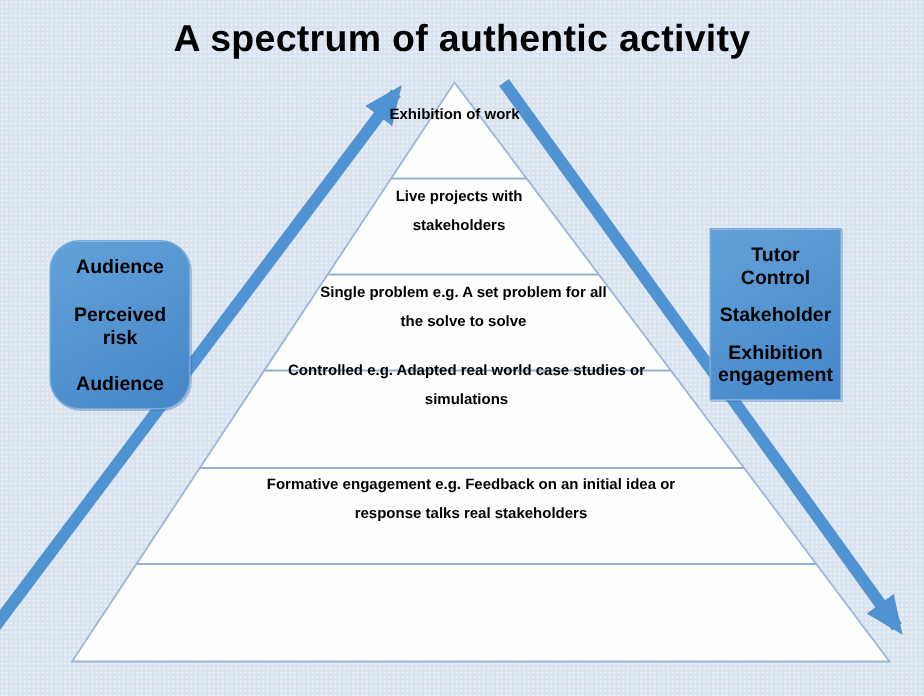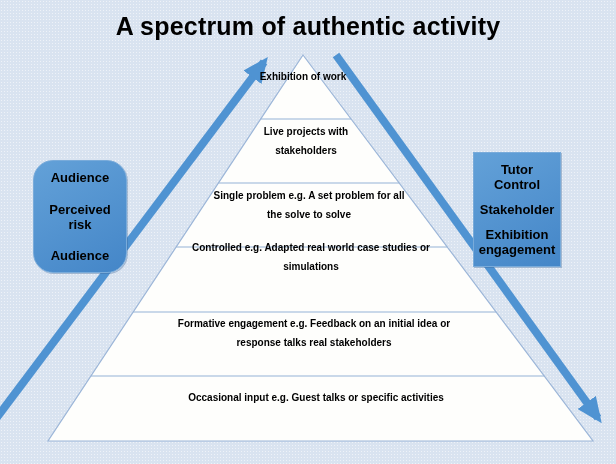--- a/index.html
+++ b/index.html
@@ -56,21 +56,20 @@
 
     <line x1="-14" y1="432" x2="264" y2="62" stroke="#4f93d2" stroke-width="8" marker-end="url(#arrowhead)"></line>
     <line x1="336" y1="55" x2="598" y2="418" stroke="#4f93d2" stroke-width="8" marker-end="url(#arrowhead)"></line>
   </svg>
 
   <div class="lvl" style="top:67px;left:303px;width:92px;">Exhibition of work</div>
   <div class="lvl" style="top:122px;left:306px;width:120px;">Live projects with stakeholders</div>
   <div class="lvl" style="top:186px;left:309px;width:198px;">Single problem e.g. A set problem for all the solve to solve</div>
   <div class="lvl" style="top:238px;left:311px;width:240px;">Controlled e.g. Adapted real world case studies or simulations</div>
   <div class="lvl" style="top:314px;left:314px;width:312px;">Formative engagement e.g. Feedback on an initial idea or response talks real stakeholders</div>
-  <div class="lvl" style="top:388px;left:316px;width:372px;">Occasional input e.g. Guest talks or specific activities</div>
 
   <div class="sidebox sidebox-left">
     <div>Audience</div>
     <div>Perceived risk</div>
     <div>Audience</div>
   </div>
 
   <div class="sidebox sidebox-right">
     <div>Tutor Control</div>
     <div>Stakeholder</div>

